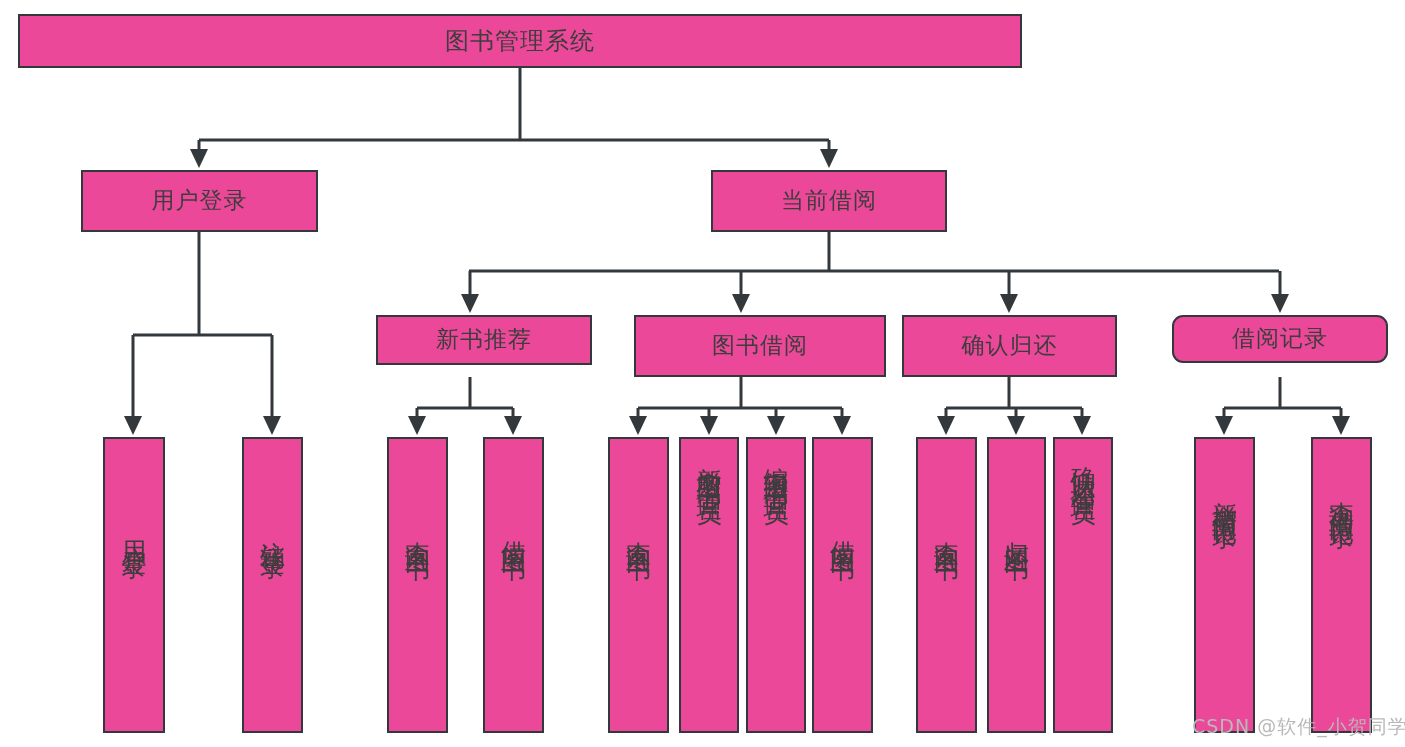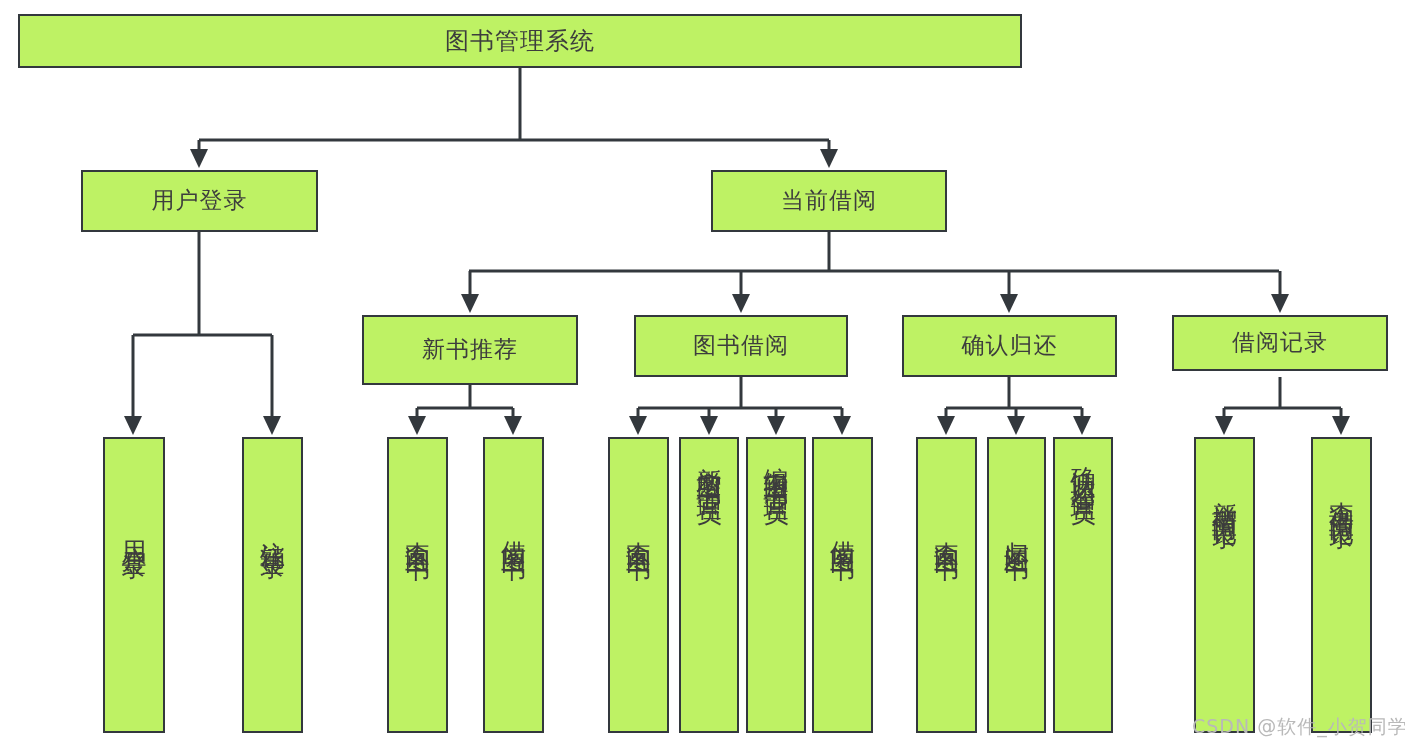--- a/index.html
+++ b/index.html
@@ -18,21 +18,21 @@
   svg#wires{
     position:absolute;
     left:0; top:0;
     width:1405px; height:747px;
     pointer-events:none;
   }
   .node{
     position:absolute;
     box-sizing:border-box;
     border:2px solid #33383d;
-    background:#bef264;
+    background:#ec4899;
     display:flex;
     align-items:center;
     justify-content:center;
   }
   .node .lbl{
     color:#3d3d3d;
     letter-spacing:1px;
     line-height:1.12;
     white-space:pre-line;
   }
@@ -126,30 +126,30 @@
   <div id="nodes">
       <div class="node h root" style="left: 18px; top: 14px; width: 1004px; height: 54px;">
         <span class="lbl">图书管理系统</span>
       </div>
       <div class="node h" style="left: 81px; top: 170px; width: 237px; height: 62px;">
         <span class="lbl">用户登录</span>
       </div>
       <div class="node h" style="left: 711px; top: 170px; width: 236px; height: 62px;">
         <span class="lbl">当前借阅</span>
       </div>
-      <div class="node h" style="left: 362px; top: 315px; width: 216px; height: 70px;">
+      <div class="node h" style="left: 376px; top: 315px; width: 216px; height: 50px;">
         <span class="lbl">新书推荐</span>
       </div>
-      <div class="node h" style="left: 634px; top: 315px; width: 214px; height: 62px;">
+      <div class="node h" style="left: 634px; top: 315px; width: 252px; height: 62px;">
         <span class="lbl">图书借阅</span>
       </div>
       <div class="node h" style="left: 902px; top: 315px; width: 215px; height: 62px;">
         <span class="lbl">确认归还</span>
       </div>
-      <div class="node h" style="left: 1172px; top: 315px; width: 216px; height: 56px;">
+      <div class="node h" style="left: 1172px; top: 315px; width: 216px; height: 48px; border-radius: 11px;">
         <span class="lbl">借阅记录</span>
       </div>
       <div class="node v" style="left: 103px; top: 437px; width: 62px; height: 296px;">
         <span class="lbl" style="margin-top: 82px;">用户登录</span>
       </div>
       <div class="node v" style="left: 242px; top: 437px; width: 61px; height: 296px;">
         <span class="lbl" style="margin-top: 82px;">注销登录</span>
       </div>
       <div class="node v" style="left: 387px; top: 437px; width: 61px; height: 296px;">
         <span class="lbl" style="margin-top: 82px;">查询图书</span>

